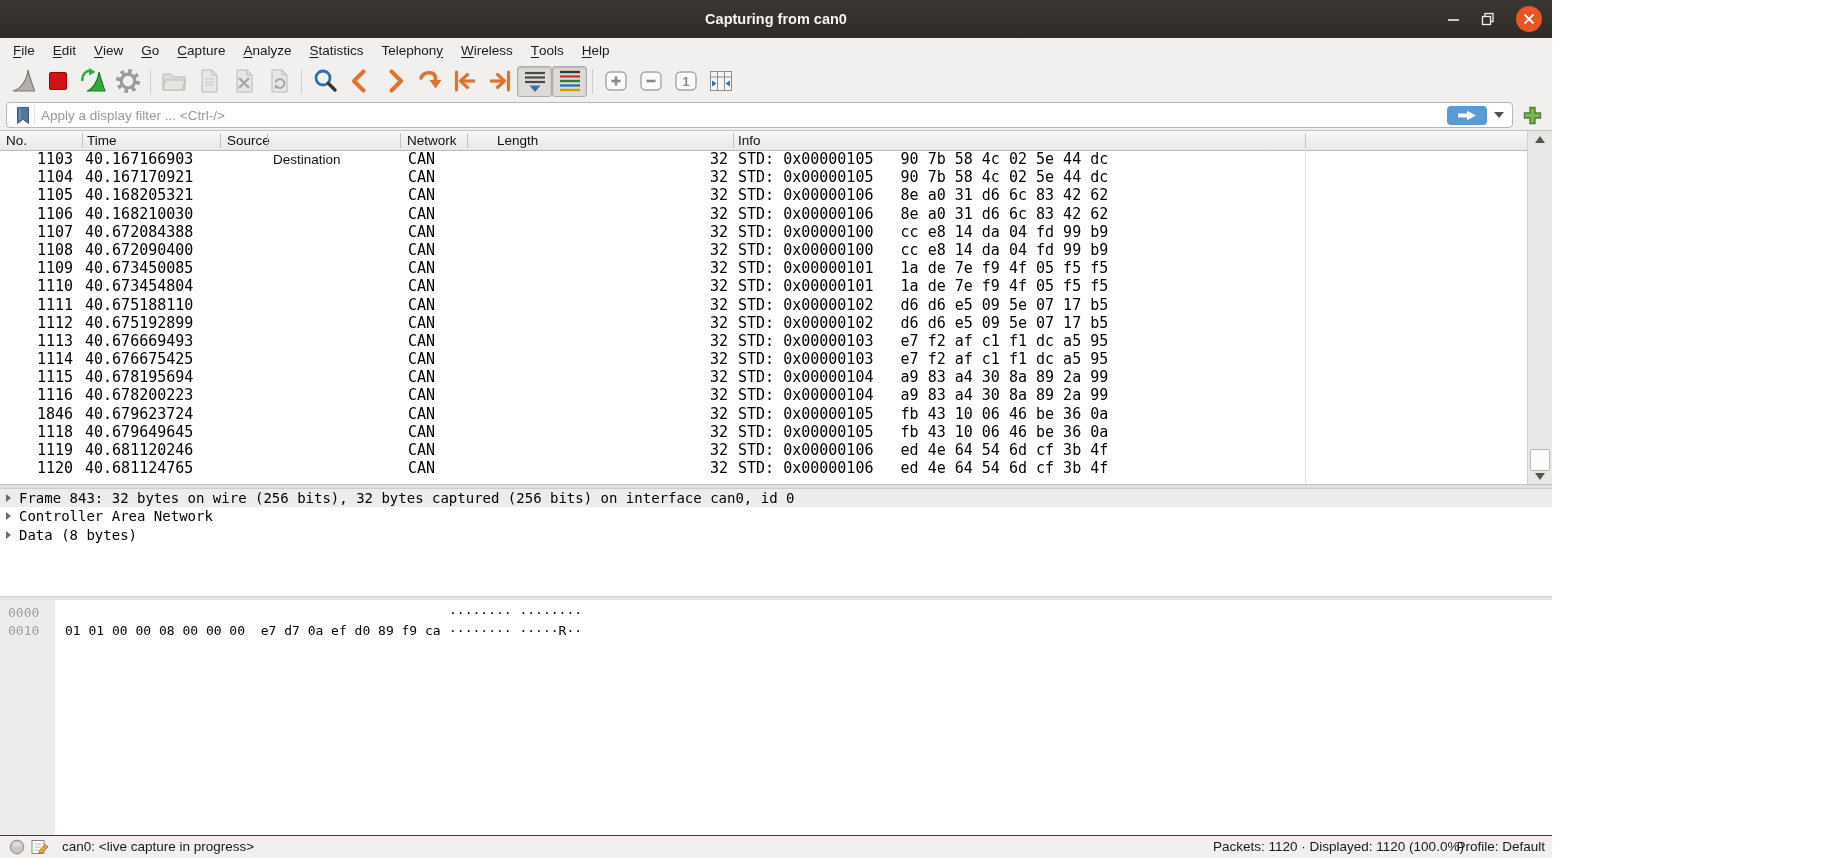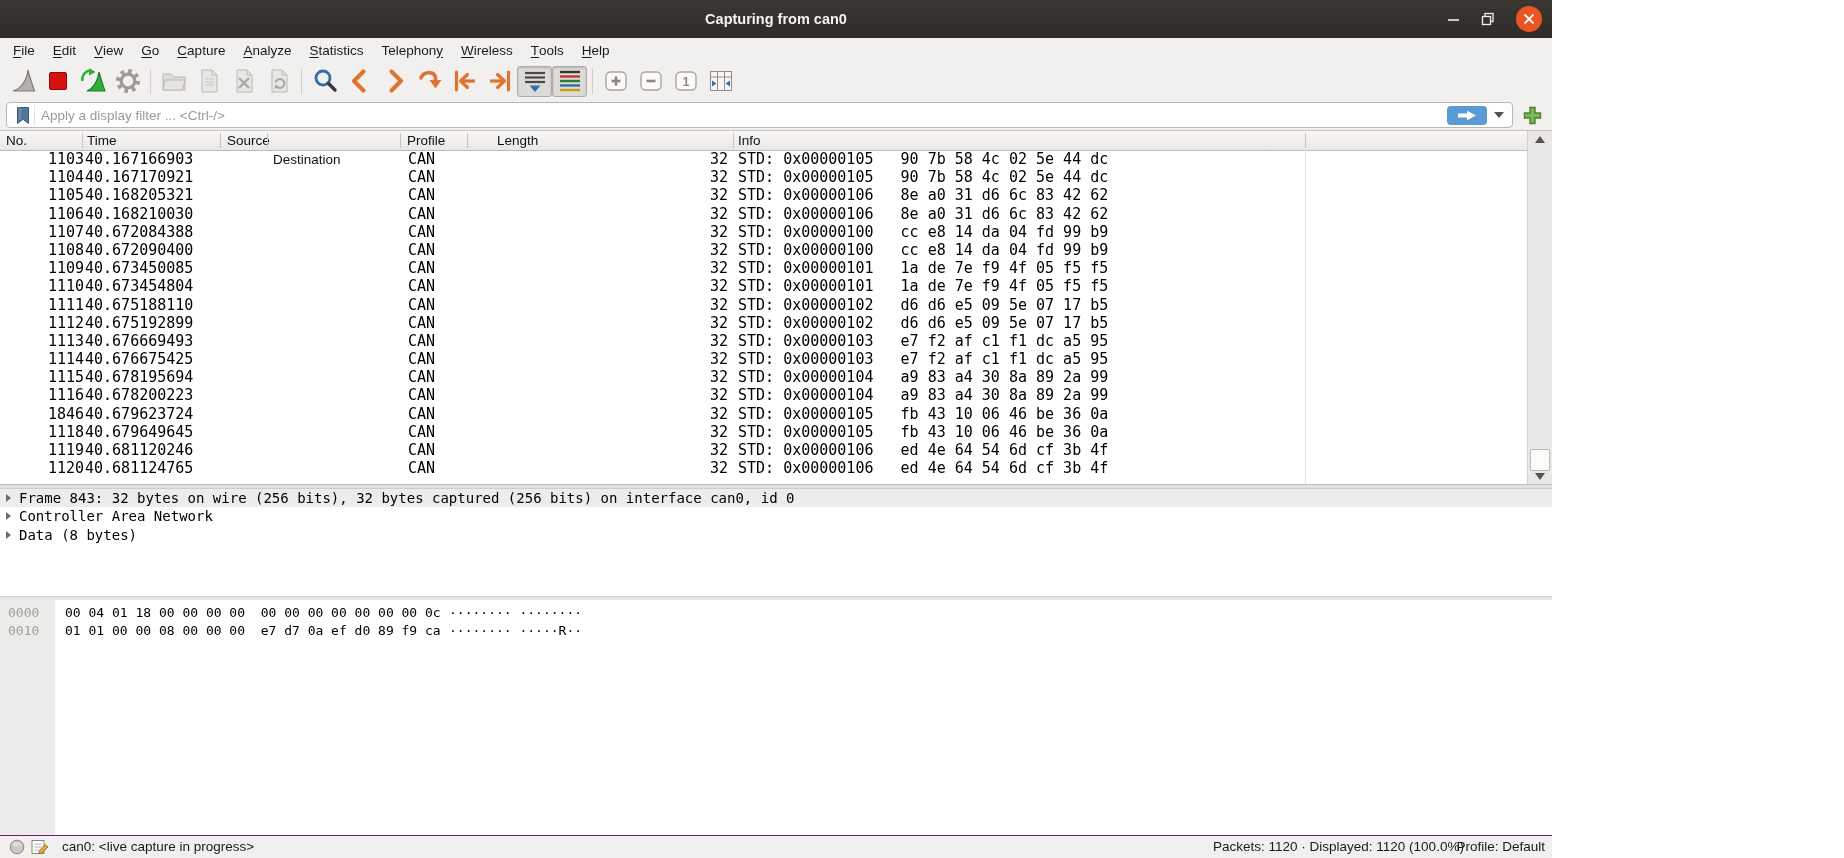--- a/index.html
+++ b/index.html
@@ -44,21 +44,21 @@
   .col-header{position:absolute;top:0;left:0;right:0;height:19px;
        background:linear-gradient(#f8f7f6,#eae8e6);border-bottom:1px solid #bdbab7;font-size:13.5px;color:#111;}
   .hcell{position:absolute;top:0;line-height:19px;white-space:pre;}
   .h0{left:6px;} .h1{left:87px;} .h2{left:227px;} .h3{left:273px;margin-top:19px;} .h4{left:407px;} .h5{left:497px;} .h6{left:738px;}
   .hdiv{position:absolute;top:2px;bottom:2px;width:1px;background:#c6c3c0;}
   .vline-info{position:absolute;left:1305px;top:19px;bottom:0;width:1px;background:#e4e2e0;}
   .rows{position:absolute;top:19px;left:0;right:25px;bottom:0;overflow:hidden;
        font-family:"DejaVu Sans Mono","Liberation Mono",monospace;font-size:15px;color:#000;}
   .prow{position:relative;height:18.2px;line-height:18.2px;}
   .prow span{position:absolute;top:0;white-space:pre;}
-  .c-no{left:6px;width:78px;text-align:right;}
+  .c-no{left:16px;width:78px;text-align:center;}
   .c-time{left:85px;}
   .c-src{left:227px;} .c-dst{left:273px;}
   .c-proto{left:408px;}
   .c-len{left:648px;width:80px;text-align:right;}
   .c-info{left:738px;}
 
   
   .scrollbar{position:absolute;top:0;bottom:0;right:0;width:25px;background:#e9e7e5;border-left:1px solid #d2cfcc;box-sizing:border-box;}
   .sb-btn{position:absolute;left:0;right:0;height:17px;display:flex;align-items:center;justify-content:center;}
   .sb-up{top:0;} .sb-down{bottom:0;}
@@ -346,21 +346,21 @@
         </svg>
     </span>
   </div>
 
   <div class="packet-pane">
     <div class="col-header" id="col-header">
         <span class="hcell h0">No.</span>
         <span class="hcell h1">Time</span>
         <span class="hcell h2">Source</span>
         <span class="hcell h3">Destination</span>
-        <span class="hcell h4">Profile</span>
+        <span class="hcell h4">Network</span>
         <span class="hcell h5">Length</span>
         <span class="hcell h6">Info</span>
         <span class="hdiv" style="left: 82px;"></span>
         <span class="hdiv" style="left: 220px;"></span>
         <span class="hdiv" style="left: 267px;"></span>
         <span class="hdiv" style="left: 400px;"></span>
         <span class="hdiv" style="left: 467px;"></span>
         <span class="hdiv" style="left: 733px;"></span>
         <span class="hdiv" style="left: 1305px;"></span>
       </div>
@@ -548,21 +548,20 @@
       <div class="detail-line"><span class="tri-right"></span><span>Data (8 bytes)</span></div>
     </div>
 
   <div class="split2"></div>
 
   <div class="hex-pane">
     <div class="hex-gutter"></div>
     <div class="hex-lines" id="hexlines">
         <div class="hex-line">
           <span class="hx-off">0000</span>
-          <span class="hx-bytes">00 04 01 18 00 00 00 00  00 00 00 00 00 00 00 0c</span>
           <span class="hx-ascii">········ ········</span>
         </div>
         <div class="hex-line">
           <span class="hx-off">0010</span>
           <span class="hx-bytes">01 01 00 00 08 00 00 00  e7 d7 0a ef d0 89 f9 ca</span>
           <span class="hx-ascii">········ ·····R··</span>
         </div>
       </div>
   </div>
 

